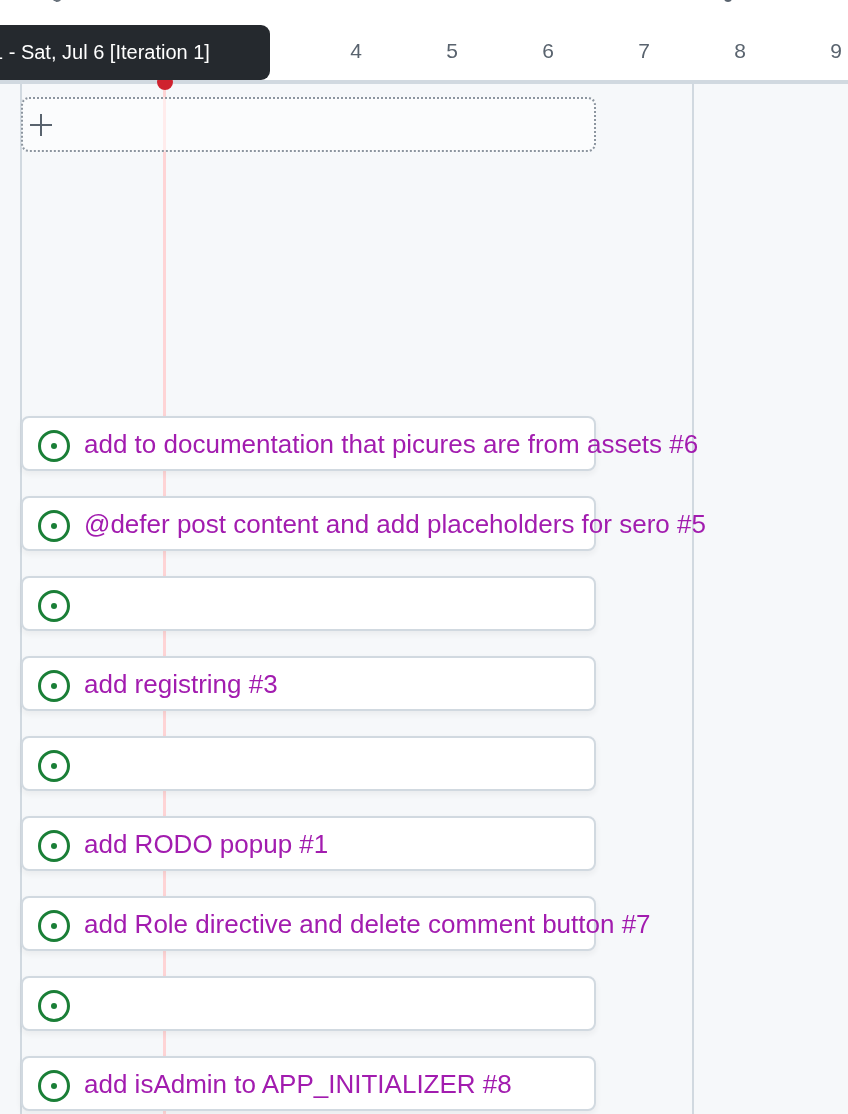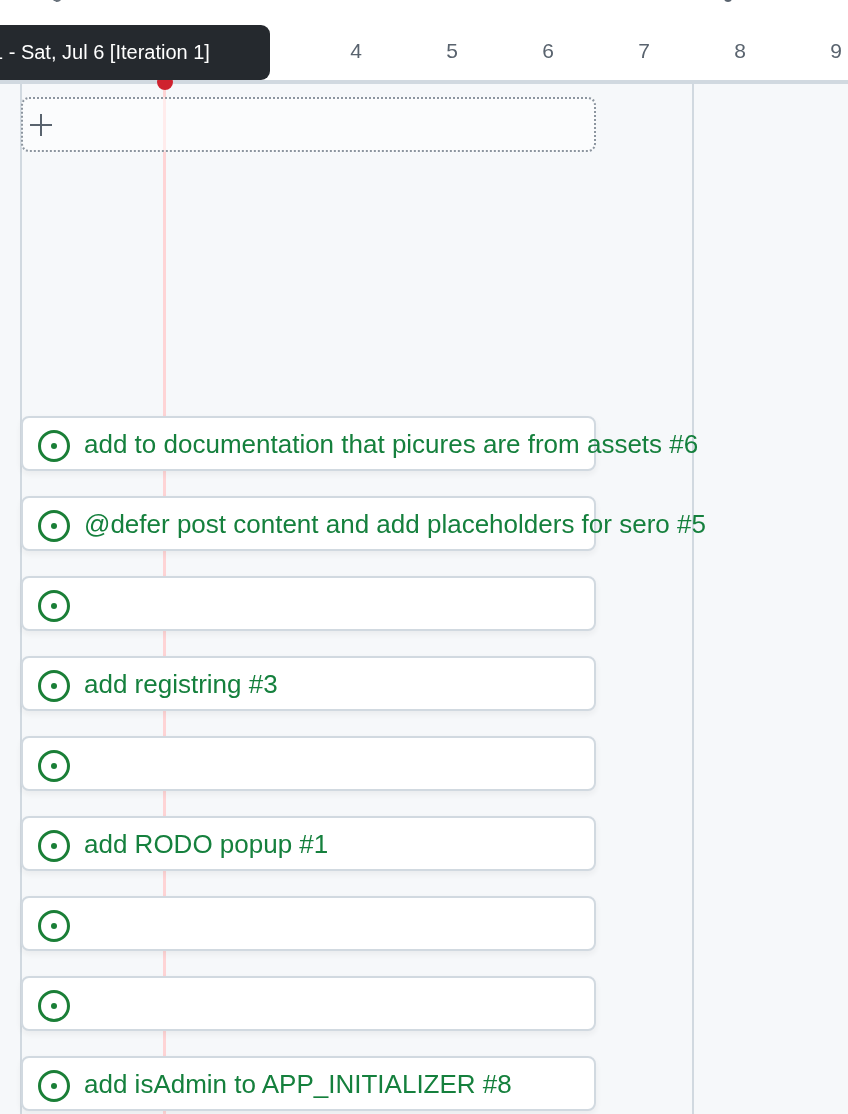--- a/index.html
+++ b/index.html
@@ -80,21 +80,21 @@
 
     
     .item {
       position: absolute; left: 21px; width: 575px; height: 55px;
       background: #ffffff; border: 2px solid #d1d9e0; border-radius: 8px;
       box-shadow: 0 3px 6px rgba(31,35,40,0.06);
       cursor: pointer;
     }
     .item-title {
       position: absolute; left: 84px; font-size: 26px; line-height: 30px;
-      color: #15803d; white-space: nowrap; z-index: 3; pointer-events: auto; text-align: center;
+      color: #a21caf; white-space: nowrap; z-index: 3; pointer-events: auto; text-align: center;
     }
     .issue-icon {
       position: absolute; left: 15px; top: 12px; width: 32px; height: 32px;
       border: 3px solid #1a7f37; border-radius: 50%;
     }
     .issue-icon::after {
       content: ""; position: absolute; left: 10px; top: 10px; width: 6px; height: 6px;
       background: #1a7f37; border-radius: 50%;
     }
   </style>
@@ -152,20 +152,21 @@
     </div>
 
     <div class="item" style="top:732px">
       <span class="issue-icon"></span>
     </div>
     <div class="item-title" style="top:745px">add RODO popup #1</div>
 
     <div class="item" style="top:812px">
       <span class="issue-icon"></span>
     </div>
+    <div class="item-title" style="top:825px">add Role directive and delete comment button #7</div>
 
     <div class="item" style="top:892px">
       <span class="issue-icon"></span>
     </div>
 
     <div class="item" style="top:972px">
       <span class="issue-icon"></span>
     </div>
     <div class="item-title" style="top:985px">add isAdmin to APP_INITIALIZER #8</div>
   </div>

